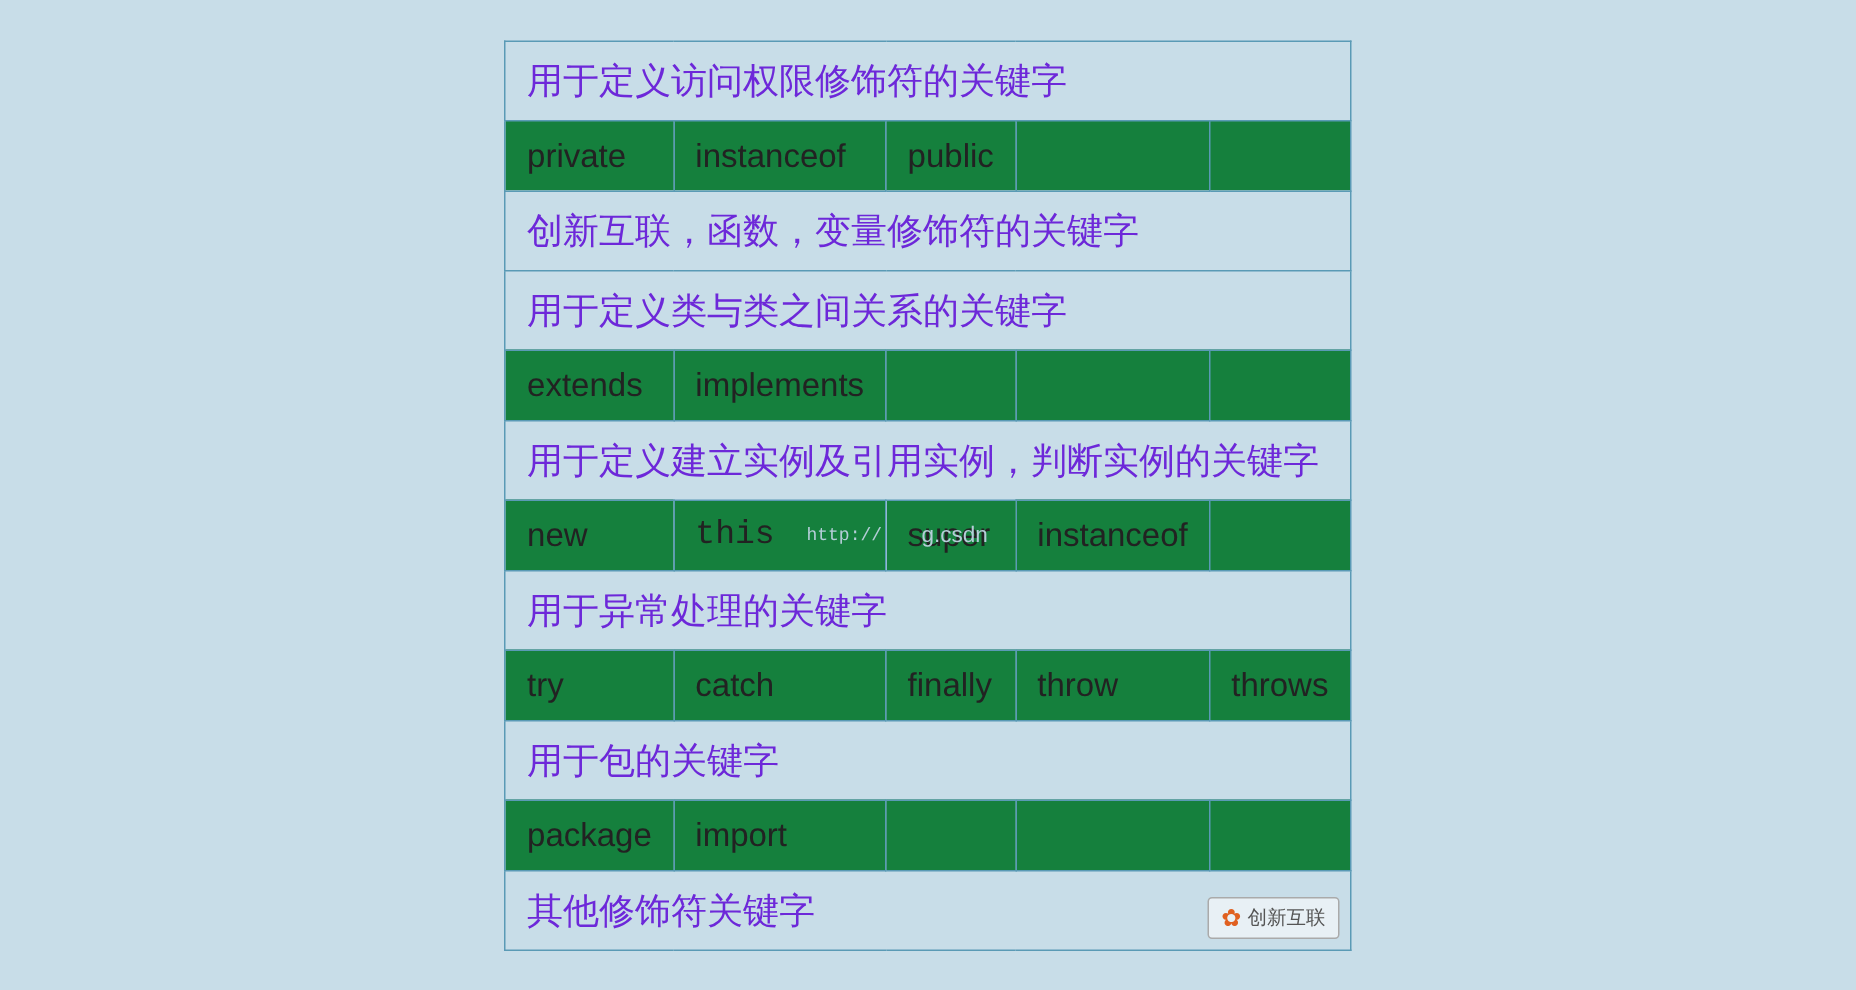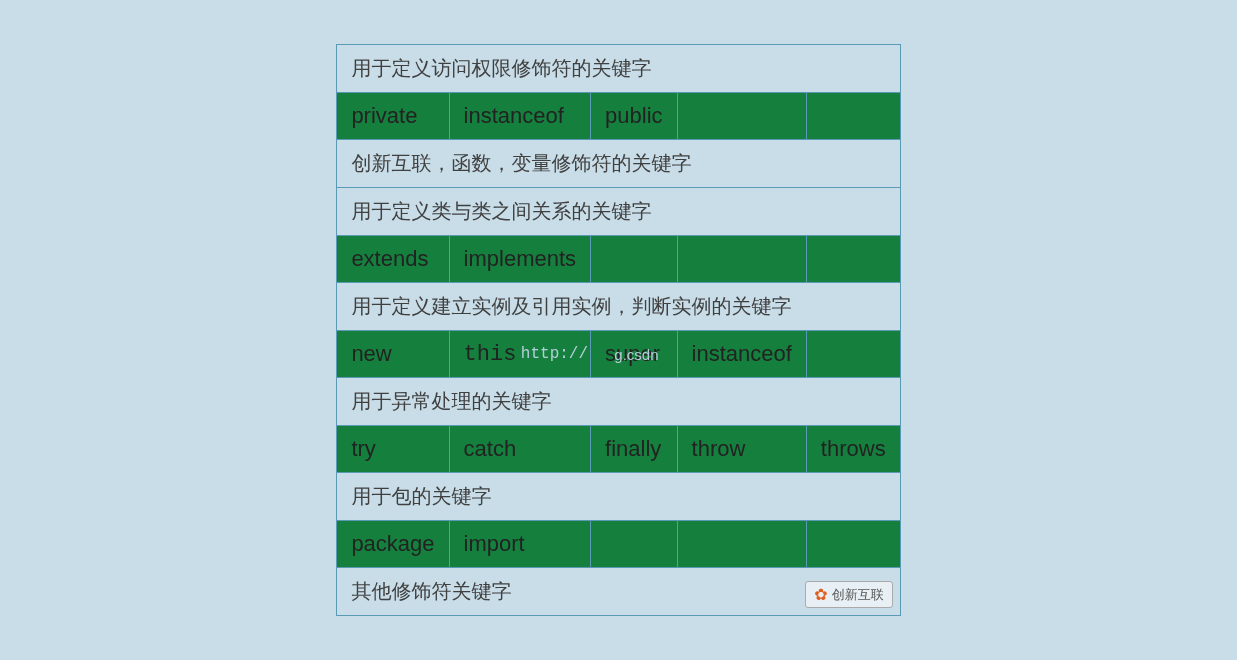--- a/index.html
+++ b/index.html
@@ -26,22 +26,22 @@
     td {
       border: 1px solid #5a9ab5;
       padding: 10px 14px;
       font-size: 22px;
       color: #222;
       background: #15803d;
     }
 
     tr.header-row td {
       background: #c8dde8;
-      font-size: 20px;
-      color: #404040;
+      font-size: 24px;
+      color: #6d28d9;
     }
 
     .logo-badge {
       position: absolute;
       bottom: 8px;
       right: 8px;
       background: #e8f0f5;
       border: 1px solid #aaa;
       border-radius: 3px;
       padding: 3px 8px;
@@ -83,21 +83,21 @@
           <td>implements</td>
           <td></td>
           <td></td>
           <td></td>
         </tr>
         <tr class="header-row">
           <td colspan="5">用于定义建立实例及引用实例，判断实例的关键字</td>
         </tr>
         <tr>
           <td>new</td>
-          <td style="position: relative; font-family: Liberation Mono, monospace;">this<span style="color: rgb(181, 205, 216); font-size: 16px; position: absolute; top: 50%; right: 2px; transform: translateY(-50%); pointer-events: none;">http://</span></td>
+          <td style="position: relative; font-family: Liberation Mono, monospace;">this<span style="color: rgb(181, 205, 216); font-size: 12px; position: absolute; top: 50%; right: 2px; transform: translateY(-50%); pointer-events: none;">http://</span></td>
           <td style="position: relative;">super<span style="color: rgb(181, 205, 216); font-size: 15px; position: absolute; top: 50%; right: 18px; transform: translateY(-50%); pointer-events: none;">g.csdn</span></td>
           <td>instanceof</td>
           <td></td>
         </tr>
         <tr class="header-row">
           <td colspan="5">用于异常处理的关键字</td>
         </tr>
         <tr>
           <td>try</td>
           <td>catch</td>

